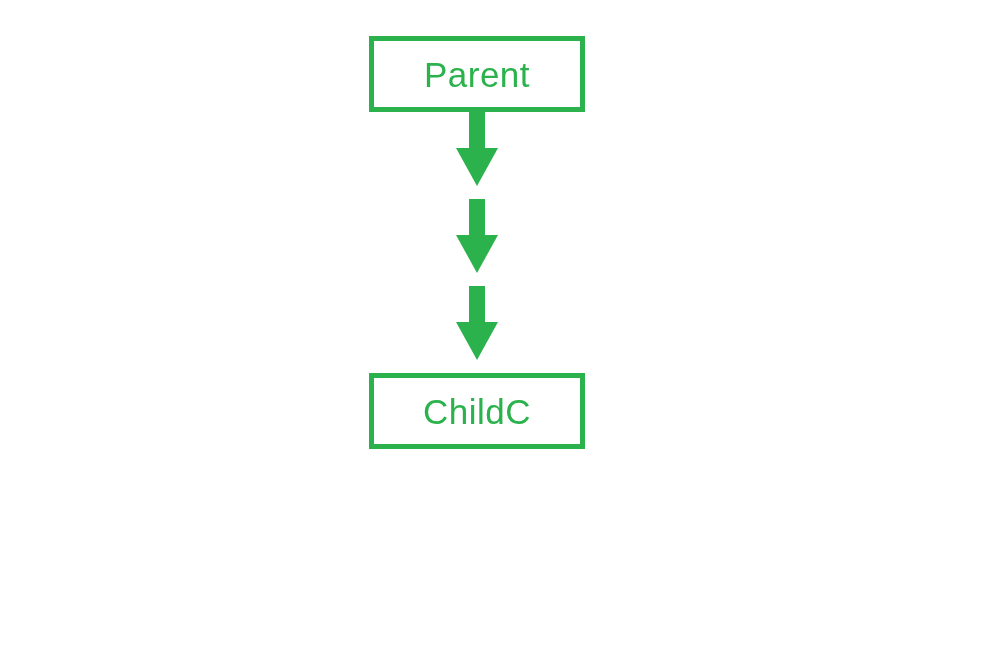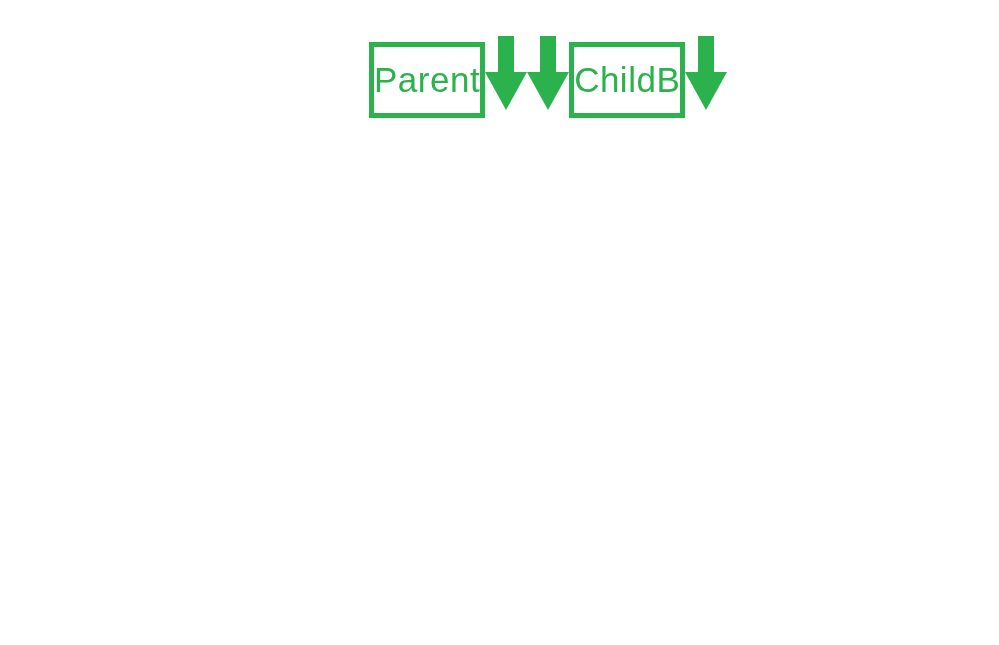--- a/index.html
+++ b/index.html
@@ -17,21 +17,21 @@
     position: relative;
     width: 999px; height: 645px;
     background: var(--bg);
   }
   .flow-column {
     position: absolute;
     left: 369px;
     top: 36px;
     width: 216px;
     display: flex;
-    flex-direction: row;
+    flex-direction: column;
     align-items: center;
   }
   .node-box {
     width: 216px;
     height: 76px;
     border: 5px solid var(--green);
     background: var(--bg);
     display: flex;
     align-items: center;
     justify-content: center;
@@ -74,24 +74,24 @@
       <div class="arrow-stem"></div>
       <div class="arrow-head"></div>
     </div>
 
 
     <div class="arrow">
       <div class="arrow-stem"></div>
       <div class="arrow-head"></div>
     </div>
 
-    <div class="node-box">
-      <span class="node-label">ChildB</span>
-    </div>
 
     <div class="arrow">
       <div class="arrow-stem"></div>
       <div class="arrow-head"></div>
     </div>
 
+    <div class="node-box">
+      <span class="node-label">ChildC</span>
+    </div>
 
   </div>
 </div>
 
 </body></html>

